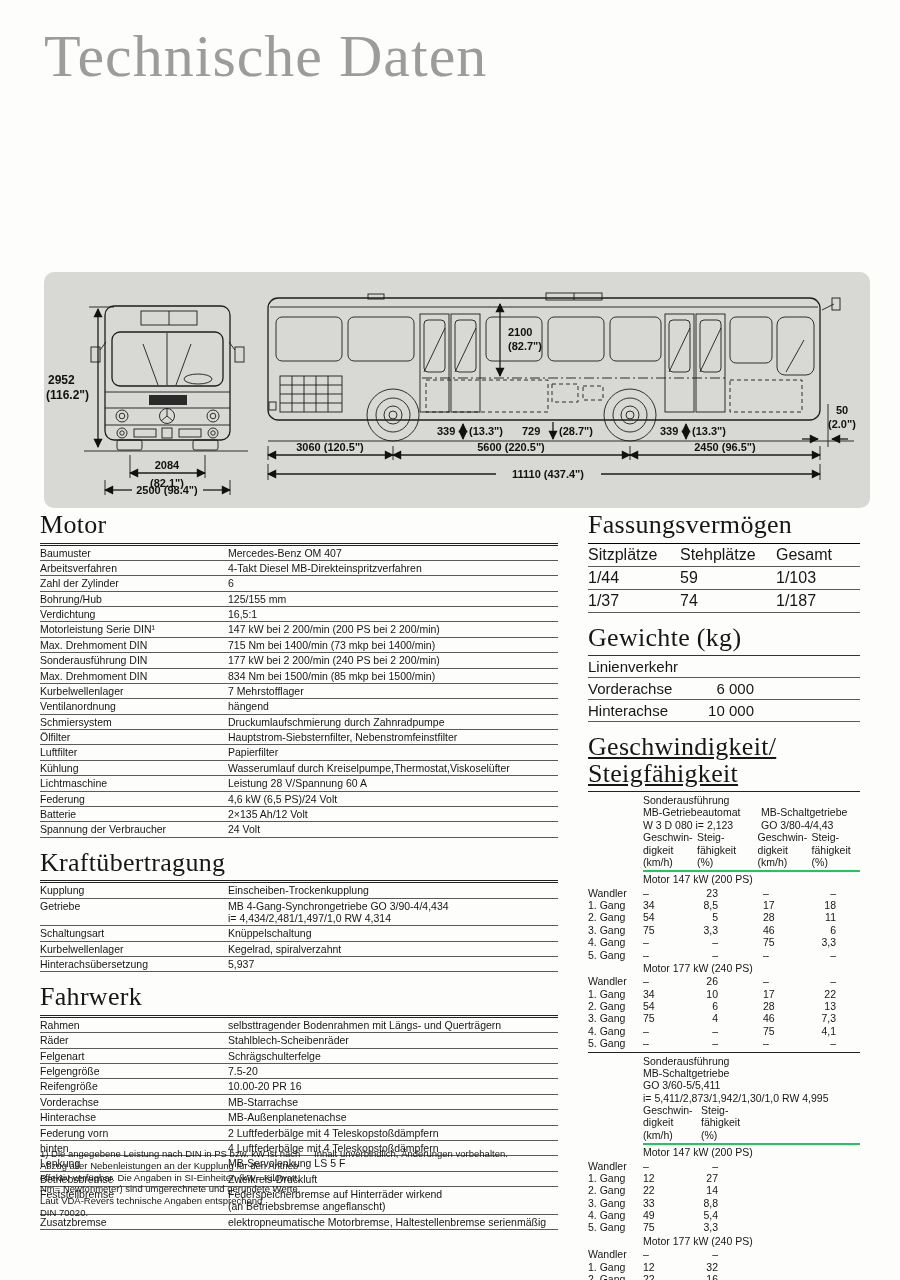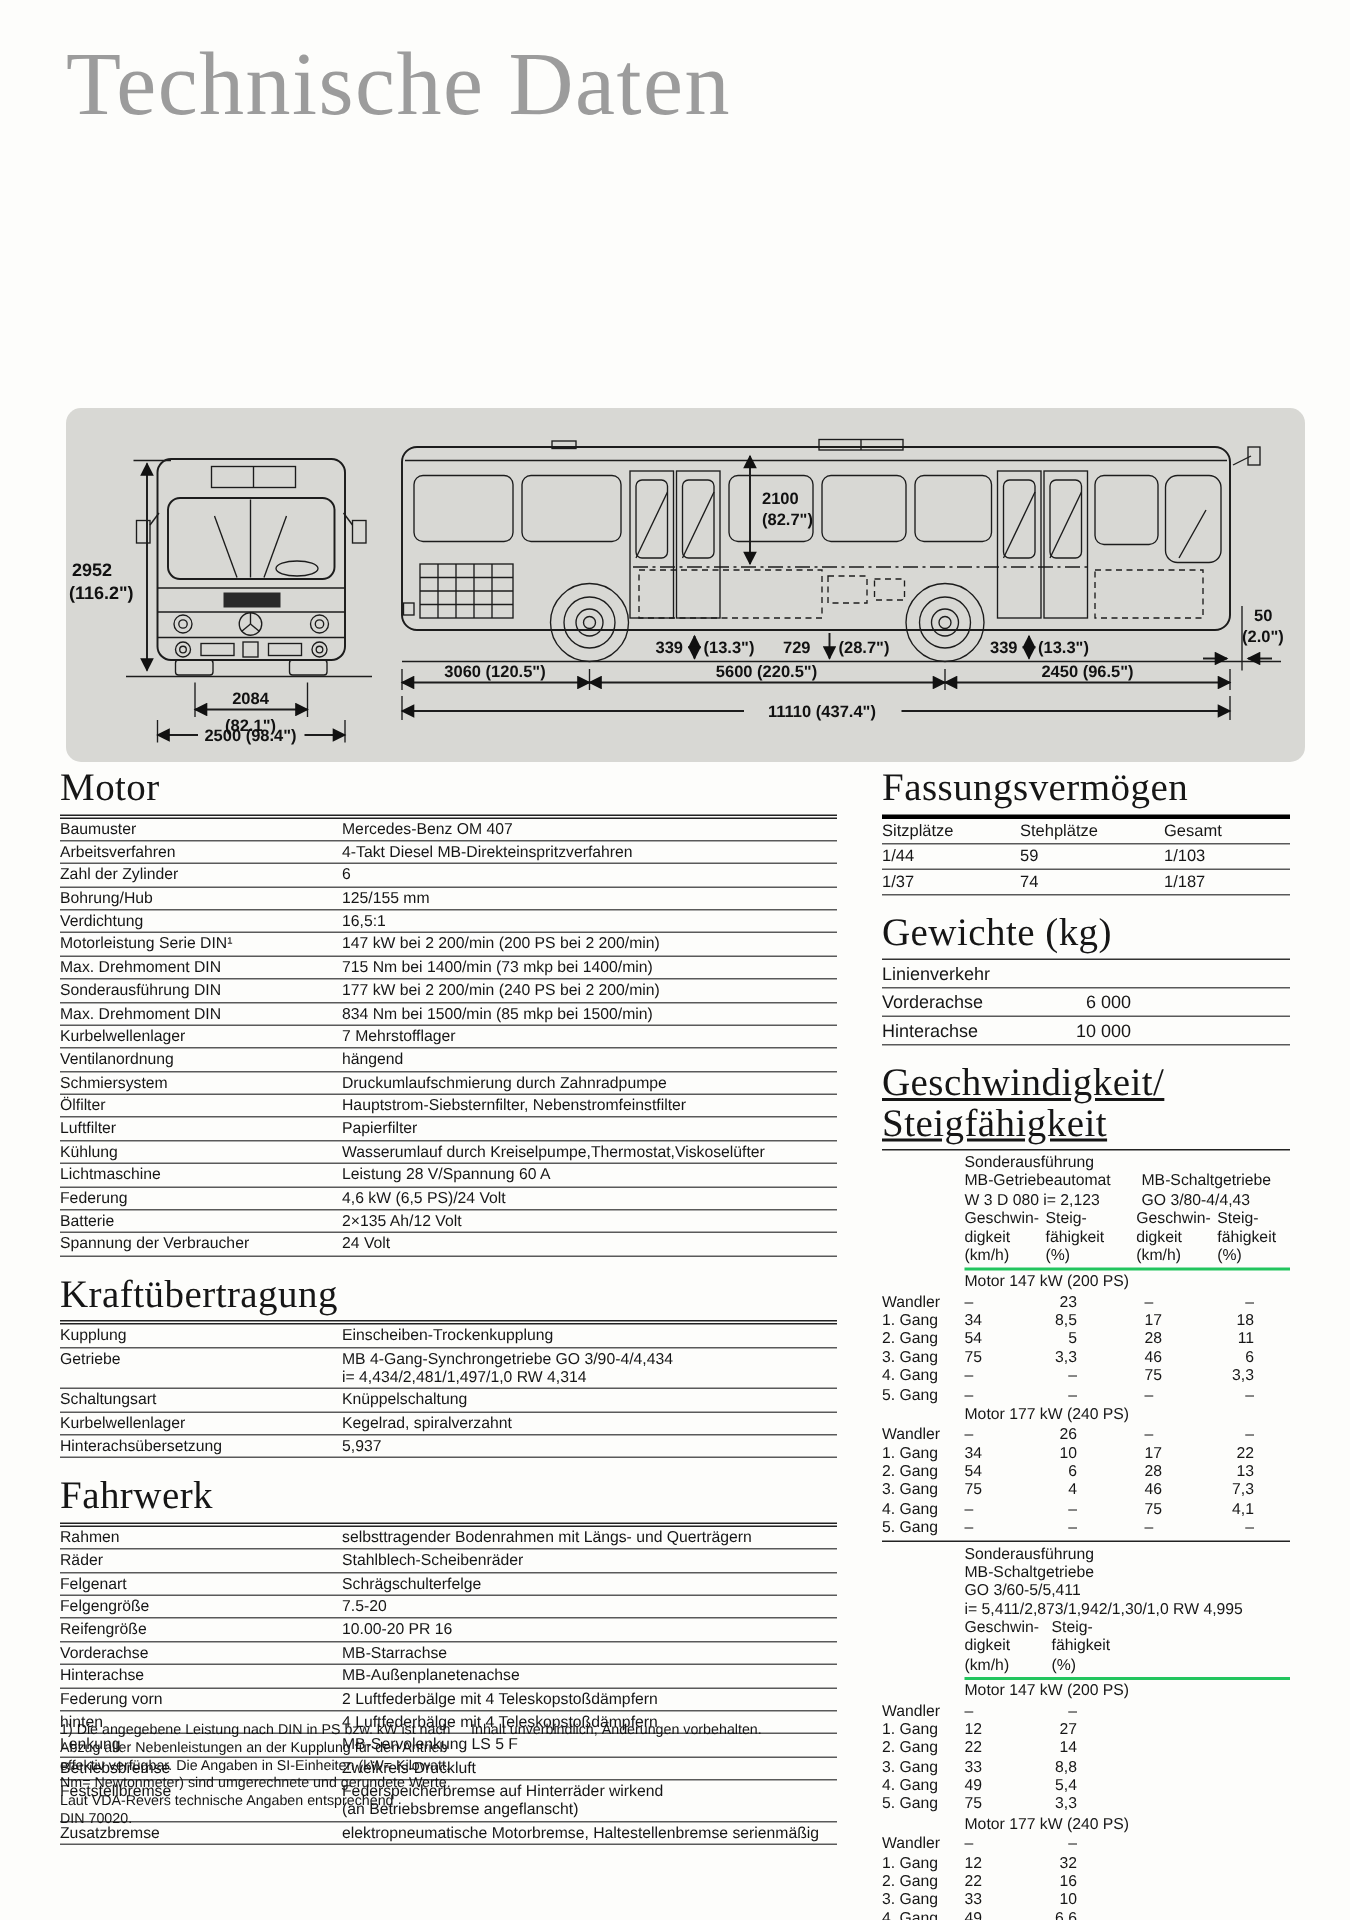--- a/index.html
+++ b/index.html
@@ -28,25 +28,25 @@
      margin:0 0 4px 0;letter-spacing:.3px;line-height:1.02;}
   h2.pre{white-space:pre-line;text-decoration:underline;}
   .mt{margin-top:12px;}
   
   .spec-table{border-top:3px double #222;}
   .spec-row{display:flex;border-bottom:1px solid #5a5a5a;padding:1px 0;
             font-size:10.5px;line-height:1.18;}
   .sl{width:188px;flex:none;}
   .sv{flex:1;white-space:pre-line;}
   
-  .fv-table{border-top:3px solid #000000;font-size:11px;}
+  .fv-table{border-top:1px solid #000000;font-size:16px;}
   .fv-row{display:flex;border-bottom:1px solid #5a5a5a;padding:2px 0;}
   .fv-c0{width:92px;}.fv-c1{width:96px;}.fv-c2{width:84px;}
   
-  .gw-table{border-top:1px solid #333;font-size:12px;}
+  .gw-table{border-top:1px solid #333;font-size:15px;}
   .gw-row{display:flex;border-bottom:1px solid #5a5a5a;padding:2px 0;}
   .gw-l{flex:1;}
   .gw-v{width:60px;text-align:right;margin-right:106px;}
   
   .sp-table{border-top:1px solid #222;font-size:10.5px;line-height:1.18;margin-top:2px;}
   .sp-table2{border-top:1px solid #222;border-bottom:1px solid #222;padding-bottom:2px;}
   .sp-ind{margin-left:55px;}
   .sp-note{padding-top:2px;}
   .sp-gb{display:flex;}
   .sp-gb .gbl{width:118px;flex:none;white-space:pre-line;}

